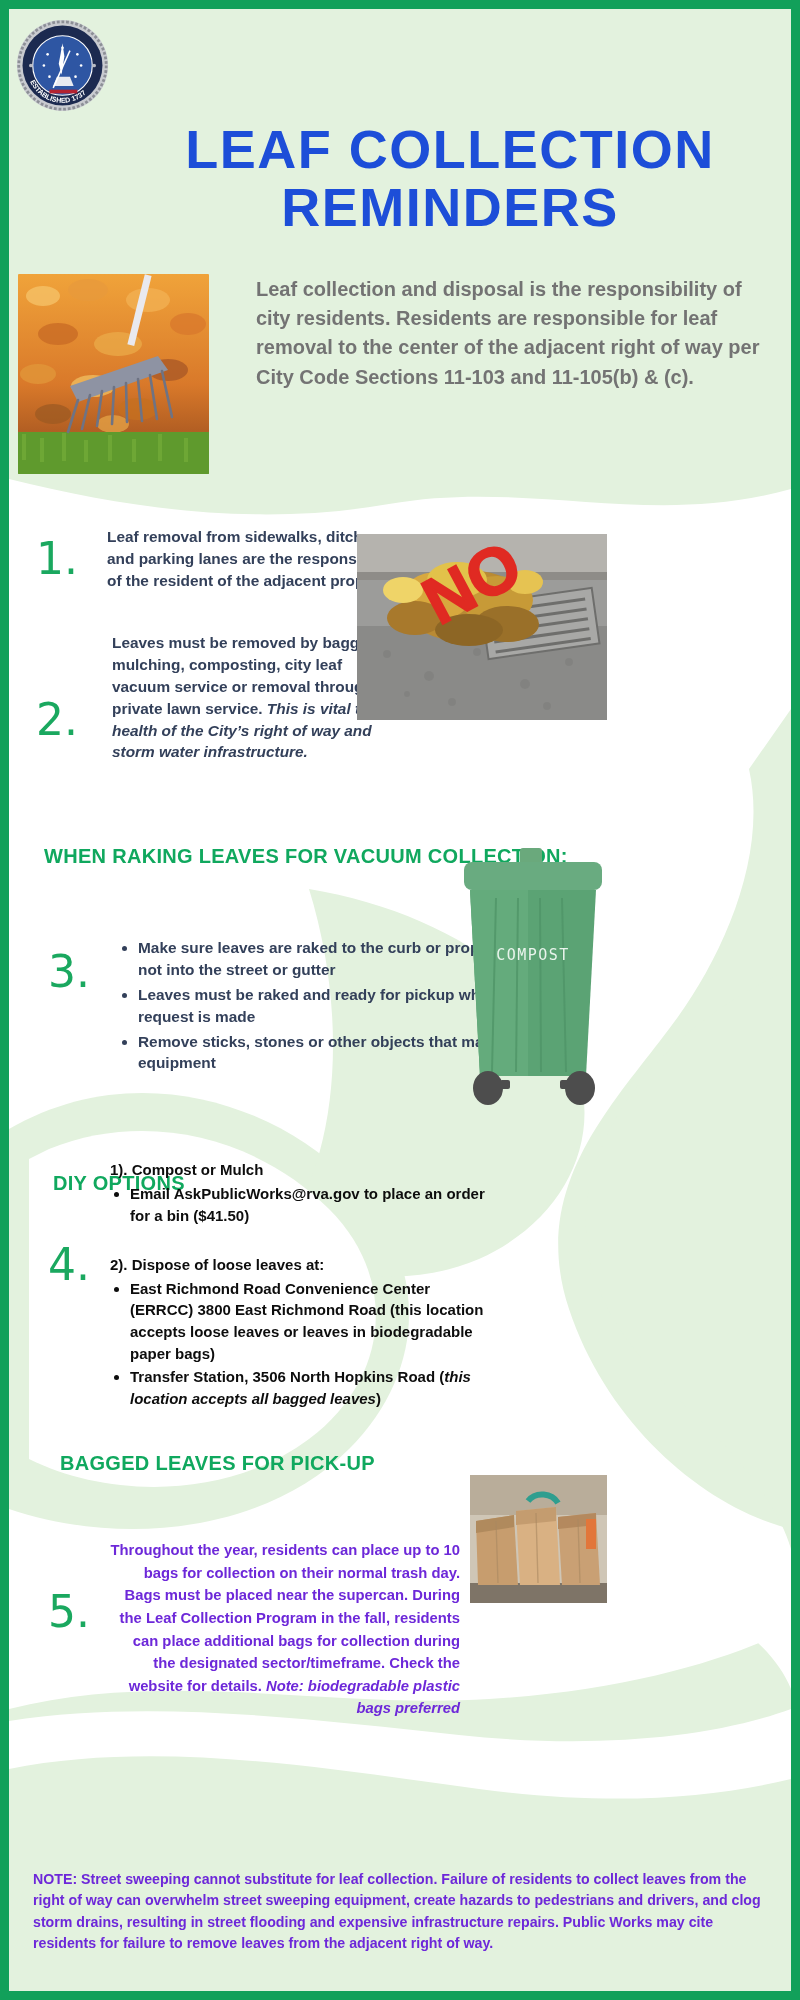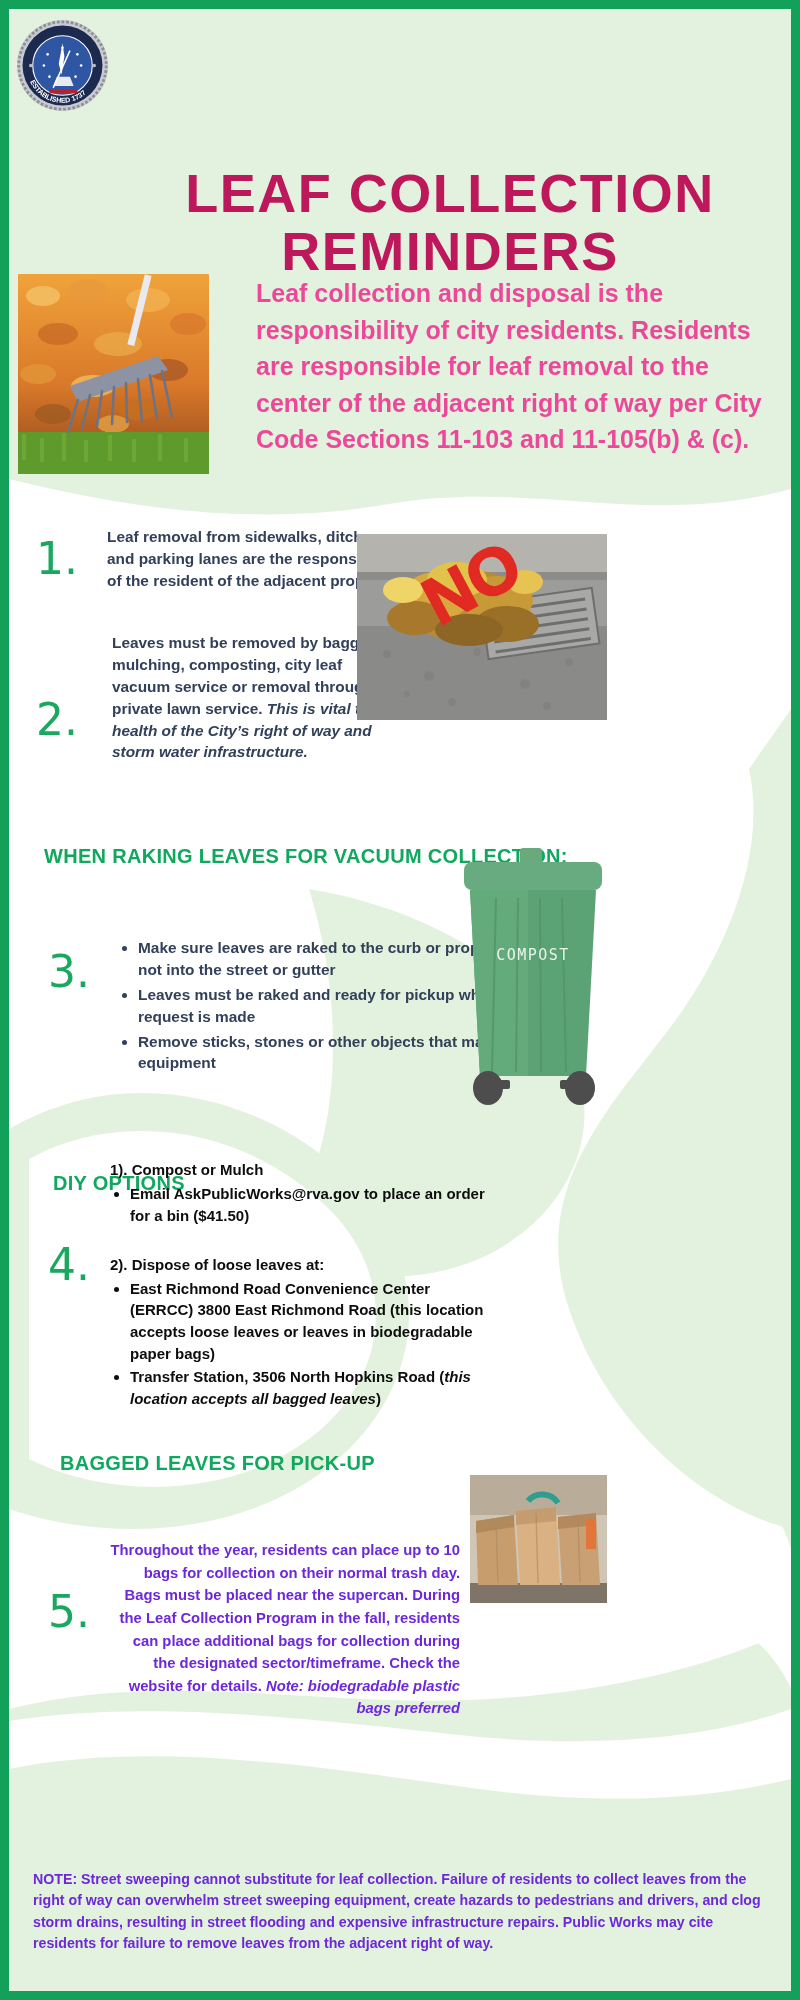--- a/index.html
+++ b/index.html
@@ -60,42 +60,41 @@
     letter-spacing: 0.2px;
   }
   .main-title {
     position: absolute;
     left: 120px; top: 120px;
     width: 660px;
     text-align: center;
     font-size: 54px;
     line-height: 1.08;
     font-weight: 700;
-    color: #be185d;
+    color: #1d4ed8;
     letter-spacing: 1.5px;
-    margin-top: 44px;
   }
   .main-title .line2 { display: block; }
 
   
   .leafpile-img {
     position: absolute;
     left: 18px; top: 274px;
     width: 191px; height: 200px;
     overflow: hidden;
     border-radius: 1px;
   }
   .intro-text {
     position: absolute;
     left: 256px; top: 275px;
     width: 507px;
-    font-size: 25px;
+    font-size: 20px;
     line-height: 1.46;
     font-weight: 700;
-    color: #ec4899;
+    color: #737373;
   }
 
   
   .num {
     position: absolute;
     font-size: 44px;
     font-weight: 400;
     color: #1aa85f;
     font-family: "DejaVu Sans", sans-serif;
     line-height: 1;

